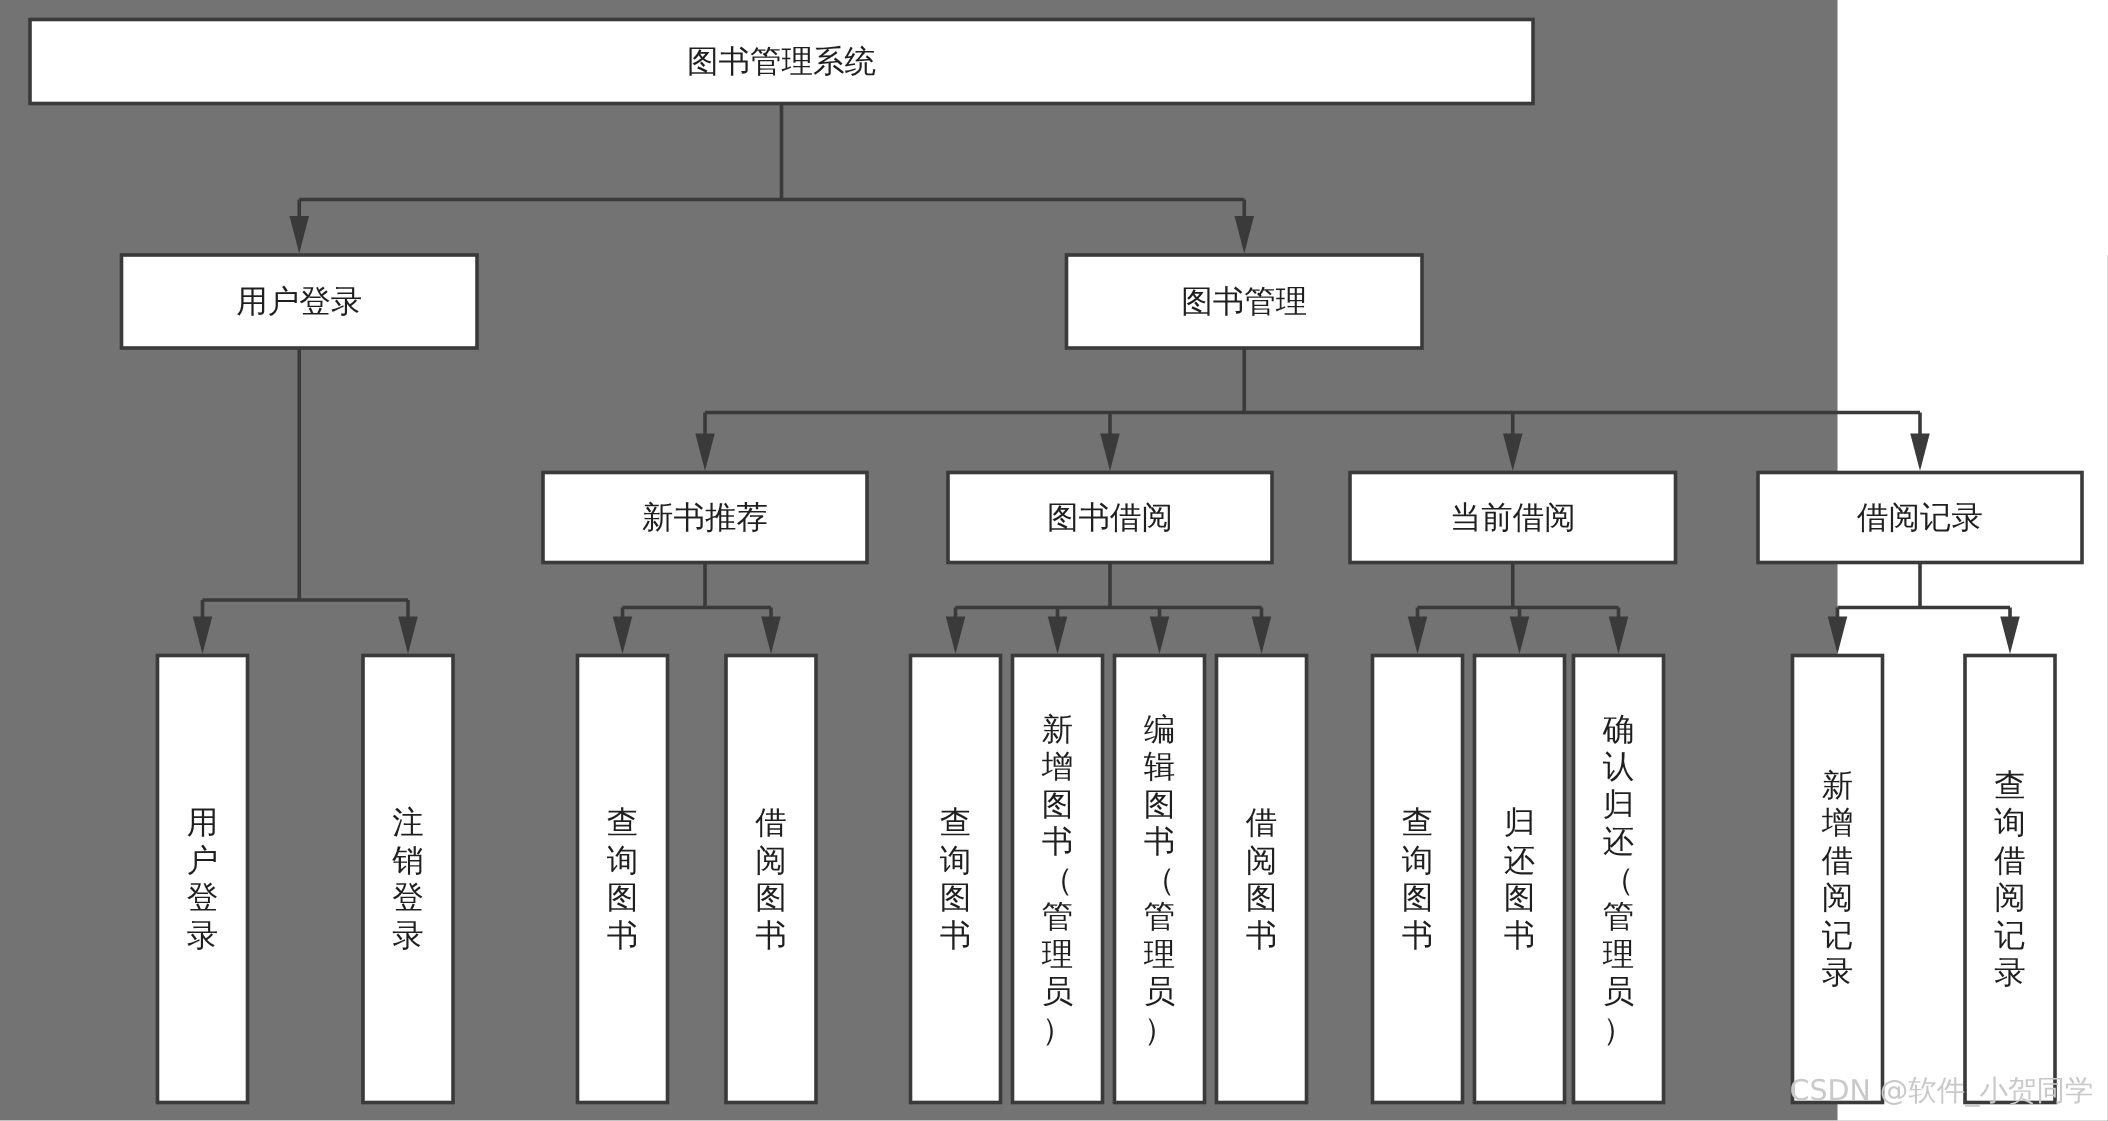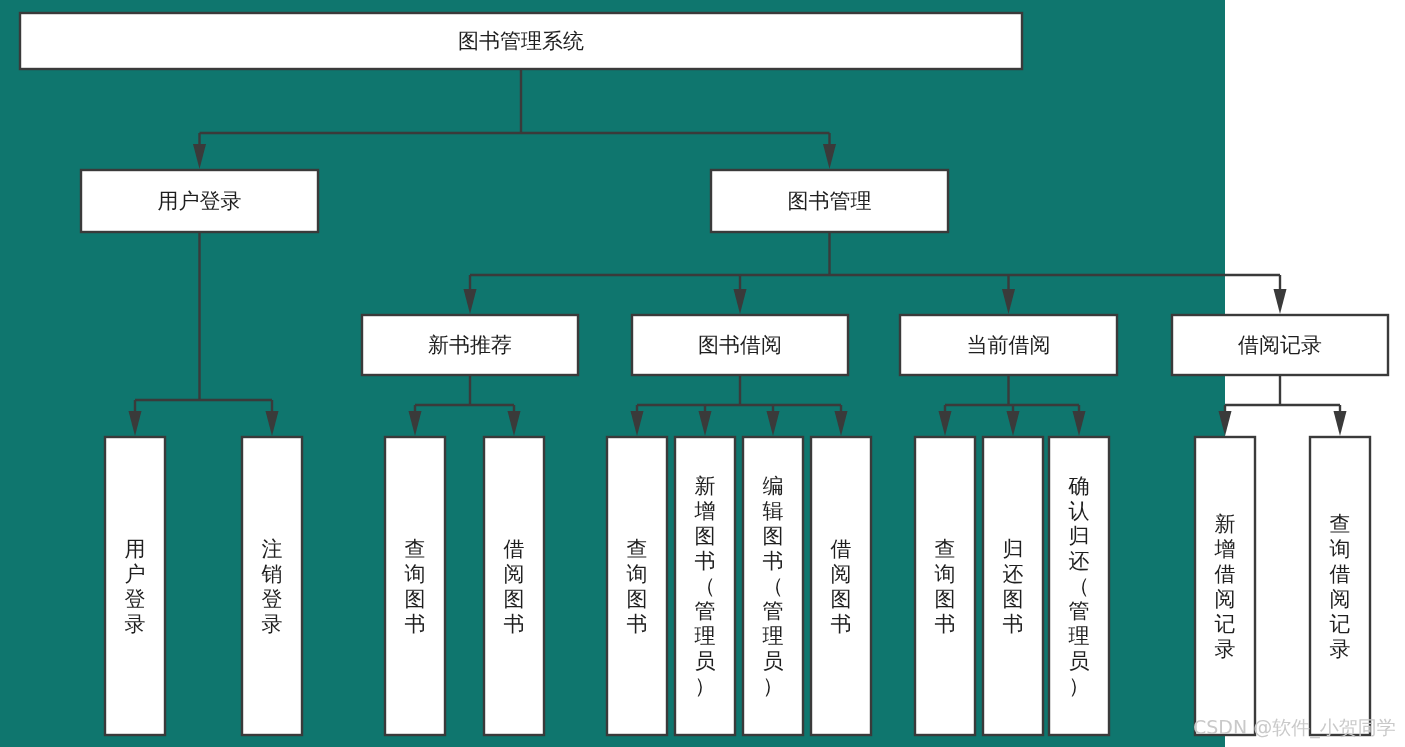--- a/index.html
+++ b/index.html
@@ -11,21 +11,21 @@
   body {
     width: 1405px;
     height: 747px;
     overflow: hidden;
     font-family: "DejaVu Sans", "Liberation Sans", sans-serif;
   }
   #diagram-root {
     position: relative;
     width: 1225px;
     height: 747px;
-    background: #0f766e;
+    background: #737373;
   }
   svg.diagram-canvas {
     position: absolute;
     left: 0;
     top: 0;
     width: 1405px;
     height: 747px;
     display: block;
   }
   .node-box {

